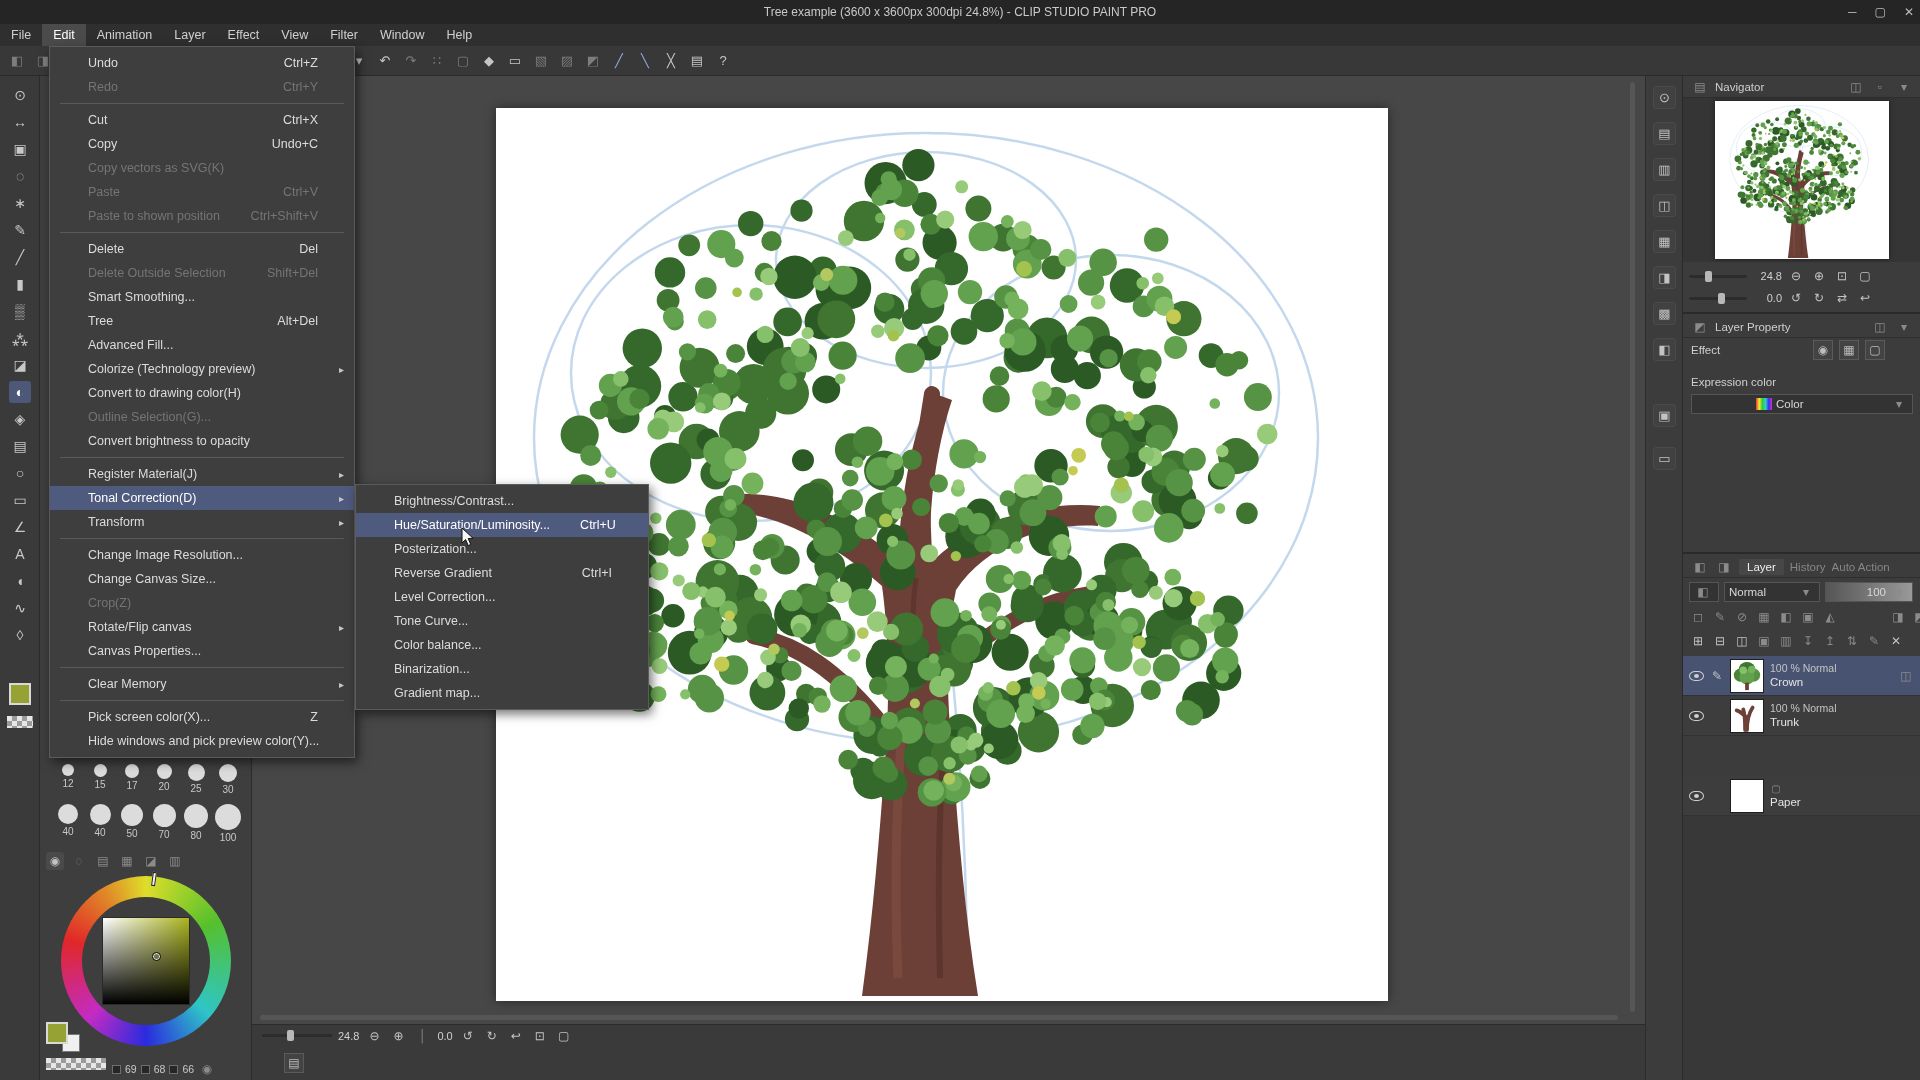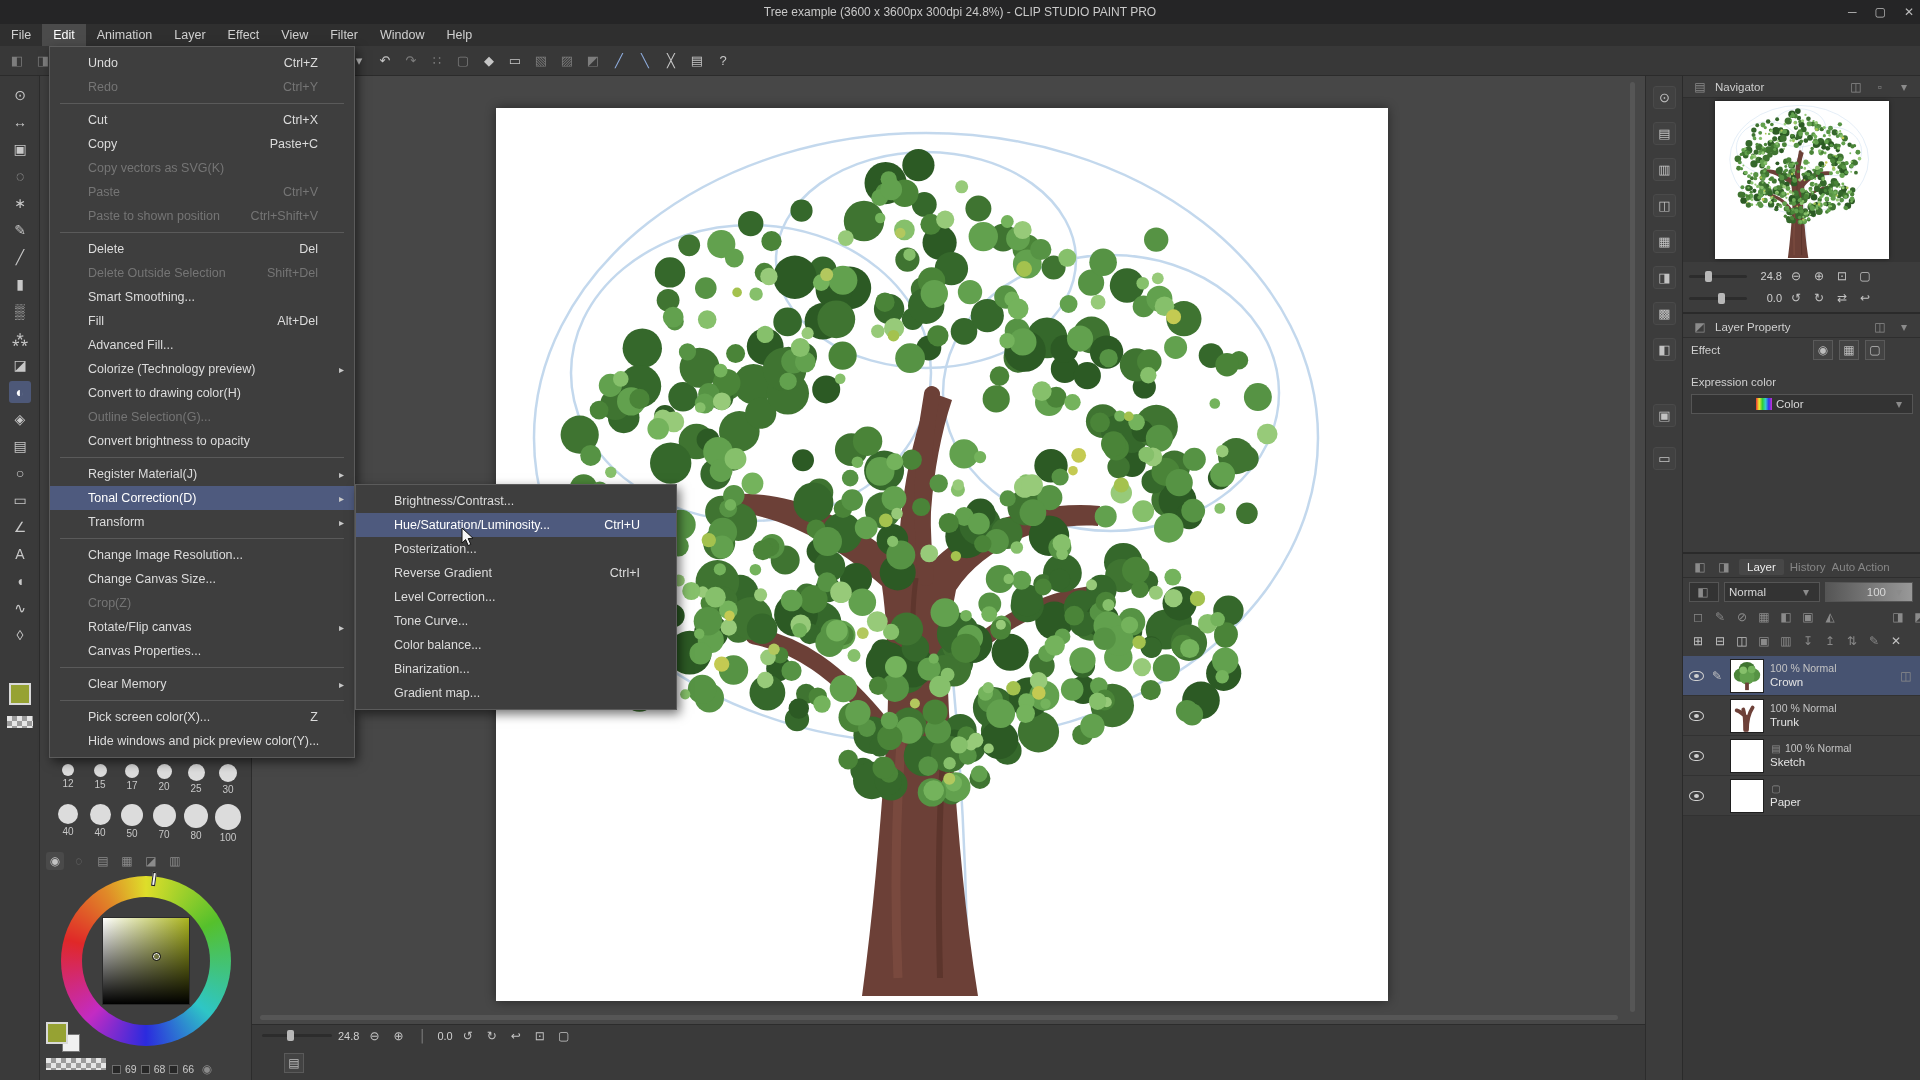--- a/index.html
+++ b/index.html
@@ -983,29 +983,20 @@
         <svg viewBox="0 0 34 34" width="32" height="32">
             <rect width="34" height="34" fill="#fff"></rect>
             <path d="M15,32 C15,22 15,16 13,10 M17,32 C17,20 19,14 23,8 M16,18 C12,14 9,12 6,11" stroke="#6d4038" stroke-width="4" fill="none" stroke-linecap="round"></path>
           </svg>
       </span>
       <span>
         <div class="linfo">100 % Normal</div>
         <div class="lname">Trunk</div>
       </span>
     </div>
-    <div class="lrow" style="top:660px">
-      <span class="eye"></span>
-      <span style="width:14px"></span>
-      <span class="lthumb checker" style="background-size:8px 8px"></span>
-      <span>
-        <div class="linfo"><span class="ic dim" style="width:12px;height:12px;font-size:10px">▤</span> <span>100 % Normal</span></div>
-        <div class="lname">Sketch</div>
-      </span>
-    </div>
     <div class="lrow" style="top:700px">
       <span class="eye"></span>
       <span style="width:14px"></span>
       <span class="lthumb"></span>
       <span>
         <div class="linfo"><span class="ic dim" style="width:12px;height:12px;font-size:10px">▢</span><span></span></div>
         <div class="lname">Paper</div>
       </span>
     </div>
     <div class="abs" style="left:0;top:740px;width:238px;height:264px;background:#383838"></div>
@@ -1020,21 +1011,21 @@
         <span>Redo</span>
         <span class="ms">Ctrl+Y</span>
       </div>
     <div class="msep"></div>
     <div class="mi">
         <span>Cut</span>
         <span class="ms">Ctrl+X</span>
       </div>
     <div class="mi">
         <span>Copy</span>
-        <span class="ms">Paste+C</span>
+        <span class="ms">Undo+C</span>
       </div>
     <div class="mi dis">
         <span>Copy vectors as SVG(K)</span>
         <span class="ms"></span>
       </div>
     <div class="mi dis">
         <span>Paste</span>
         <span class="ms">Ctrl+V</span>
       </div>
     <div class="mi dis">
@@ -1049,21 +1040,21 @@
       </div>
     <div class="mi dis">
         <span>Delete Outside Selection</span>
         <span class="ms">Shift+Del</span>
       </div>
     <div class="mi">
         <span>Smart Smoothing...</span>
         <span class="ms"></span>
       </div>
     <div class="mi">
-        <span>Fill</span>
+        <span>Tree</span>
         <span class="ms">Alt+Del</span>
       </div>
     <div class="mi">
         <span>Advanced Fill...</span>
         <span class="ms"></span>
       </div>
     <div class="mi sub">
         <span>Colorize (Technology preview)</span>
         <span class="ms"></span>
       </div>
@@ -1122,21 +1113,21 @@
     <div class="mi">
         <span>Pick screen color(X)...</span>
         <span class="ms">Z</span>
       </div>
     <div class="mi">
         <span>Hide windows and pick preview color(Y)...</span>
         <span class="ms"></span>
       </div>
   </div>
 
-  <div class="menu" id="submenu" style="left:355px;top:484px;width:322px">
+  <div class="menu" id="submenu" style="left:355px;top:484px;width:294px">
     <div class="mi">
         <span>Brightness/Contrast...</span>
         <span class="ms"></span>
       </div>
     <div class="mi hl">
         <span>Hue/Saturation/Luminosity...</span>
         <span class="ms">Ctrl+U</span>
       </div>
     <div class="mi">
         <span>Posterization...</span>

